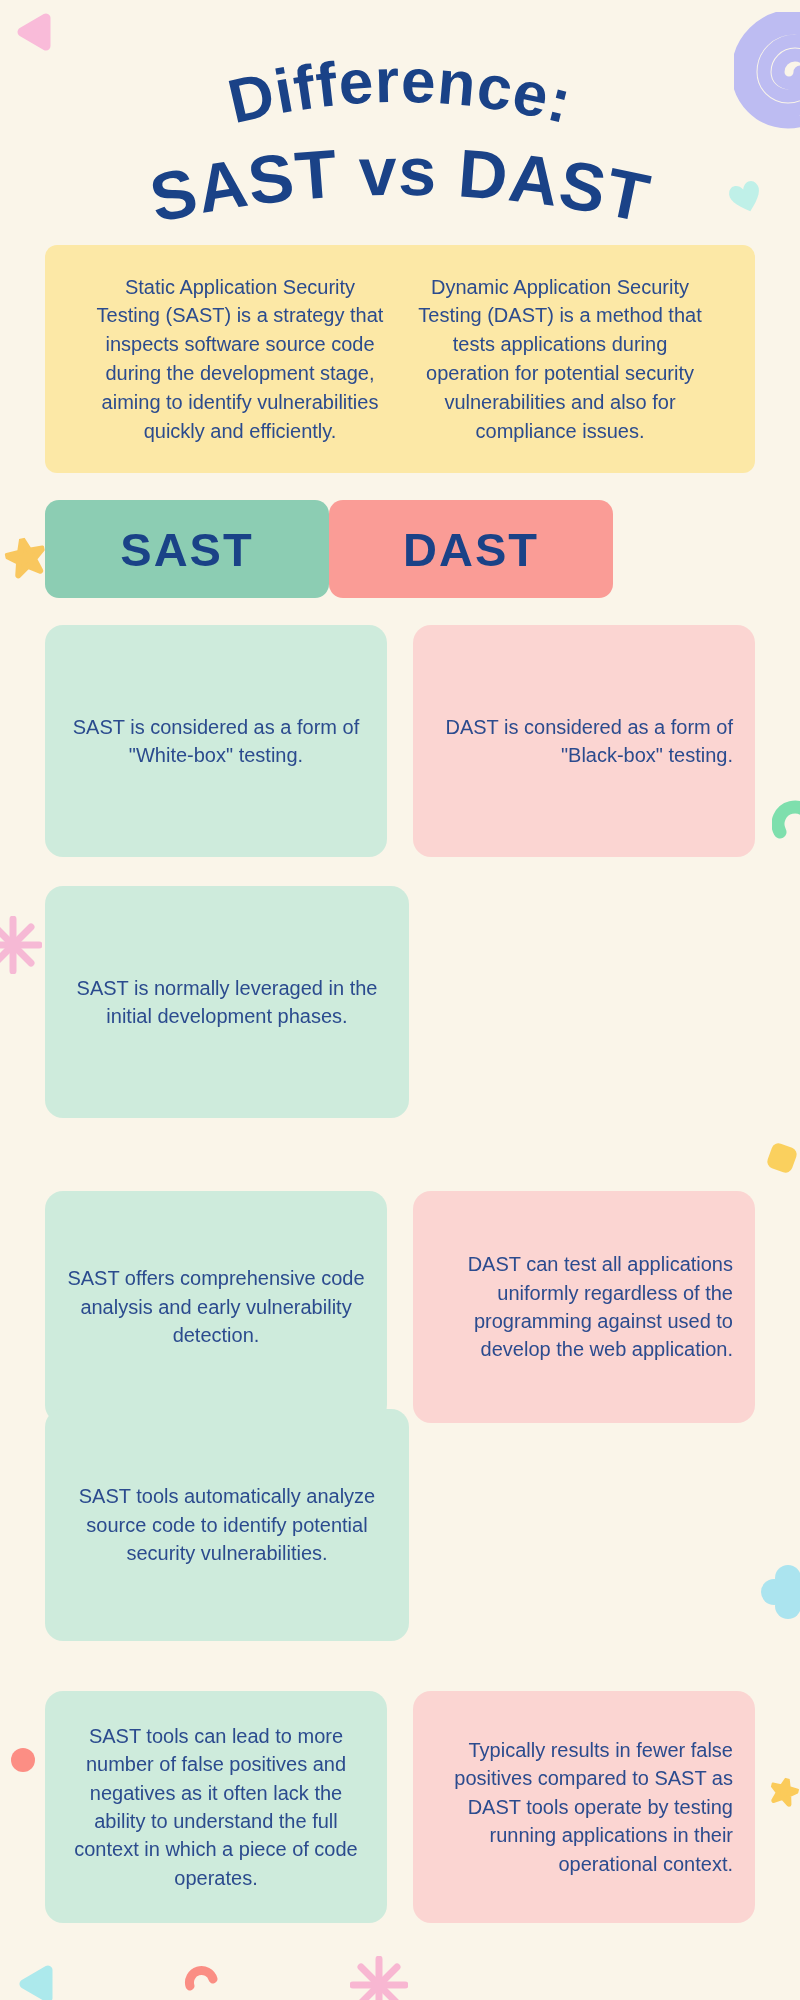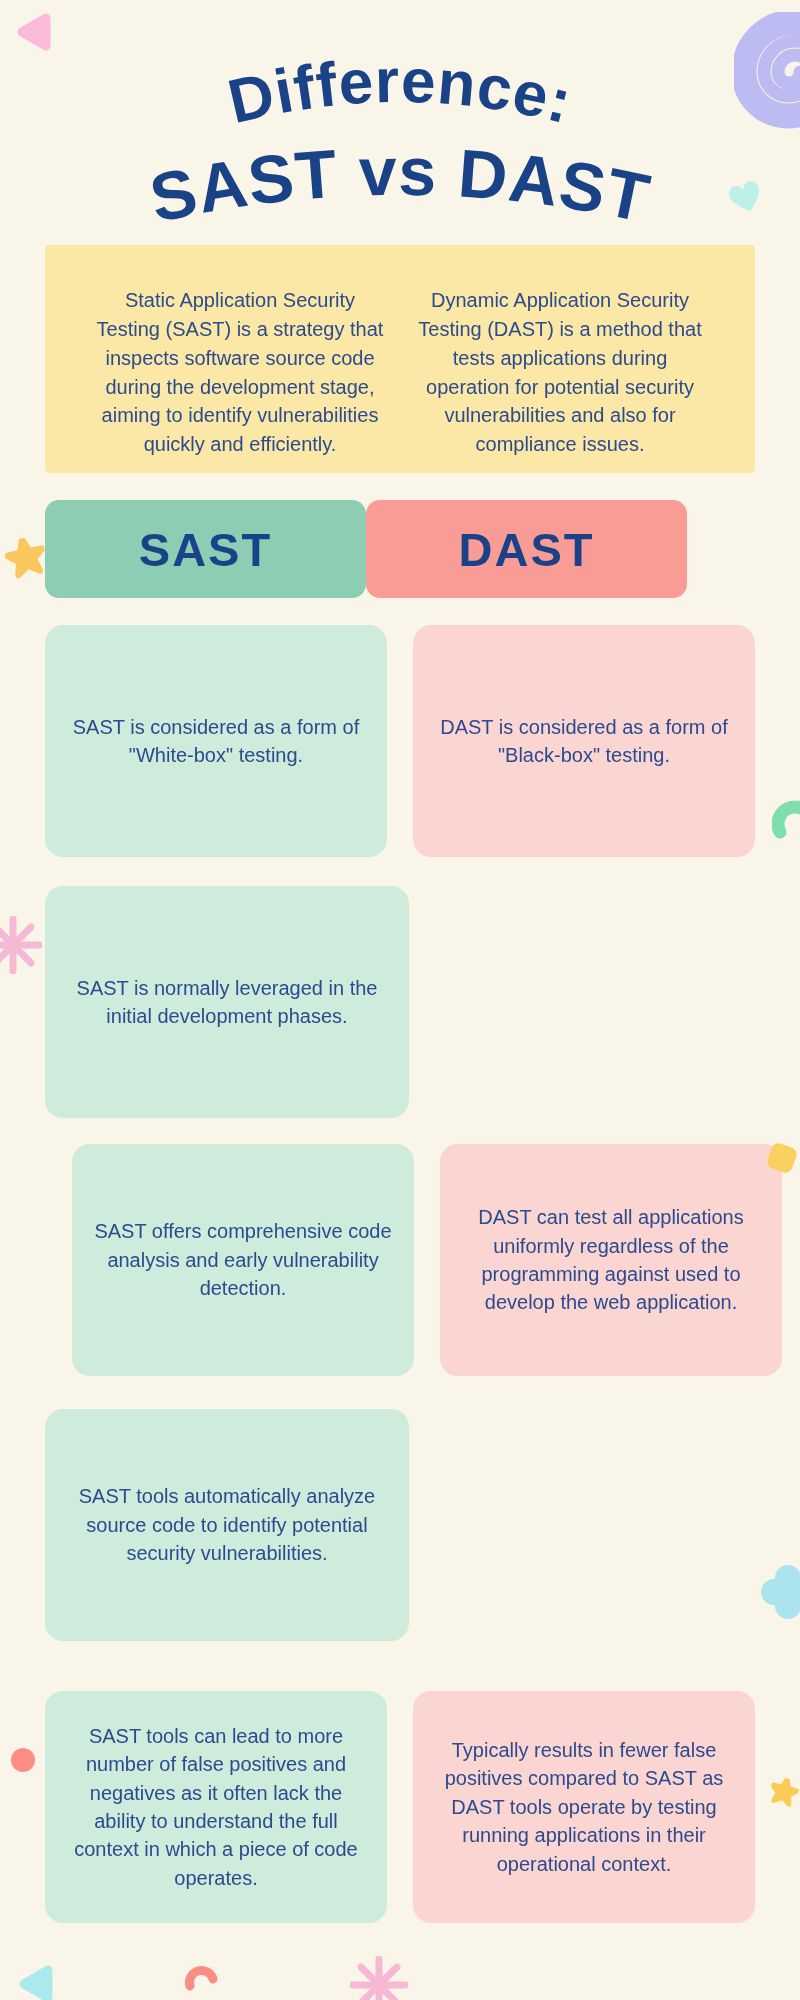--- a/index.html
+++ b/index.html
@@ -12,47 +12,47 @@
   .title-svg{position:absolute; left:0; top:0;}
   .title-svg text{
     fill:#1A4287; font-family:"Liberation Sans", sans-serif;
     font-weight:800; letter-spacing:1px;
   }
   .title-line1{font-size:62px;}
   .title-line2{font-size:68px;}
   
   .intro{
     position:absolute; left:45px; top:245px; width:710px; height:228px;
-    background:#FCE8A6; border-radius:3px; display:flex;
-    align-items:flex-end; box-sizing:border-box; padding:14px 35px;
+    background:#FCE8A6; border-radius:12px; display:flex;
+    align-items:center; box-sizing:border-box; padding:14px 35px;
   }
   .intro-col{
     width:50%; text-align:center; color:#2B4B8E; font-size:20px;
     line-height:1.44; font-weight:500; padding:0 12px; box-sizing:border-box;
   }
   
-  .badge-row{position:absolute; left:45px; top:500px; width:642px; display:flex; }
+  .badge-row{position:absolute; left:45px; top:500px; width:568px; display:flex; }
   .badge{
     width:342px; height:98px; border-radius:14px; display:flex;
     align-items:center; justify-content:center; font-size:47px;
     font-weight:800; color:#1A4287; letter-spacing:2px; box-sizing:border-box;
   }
   .badge-sast{background:#8CCDB3;}
   .badge-dast{background:#FA9C96;}
   
   .row{position:absolute; left:45px; width:710px; height:232px; display:flex; gap:26px;}
   .card{
     width:364px; height:232px; border-radius:18px; display:flex;
     align-items:center; justify-content:center; text-align:center;
     padding:18px 22px; box-sizing:border-box; color:#2B4B8E;
     font-size:20px; line-height:1.42; font-weight:500;
   }
   .card-sast{background:#CEEBDC;}
-  .card-dast{background:#FBD5D2;}
-  .row1{top:625px;} .row2{top:886px;} .row3{top:1144px;margin-left:27px;} .row4{top:1409px;} .row5{top:1691px;border-radius:18px;}
+  .card-dast{background:#FBD5D2;text-align:right;}
+  .row1{top:625px;} .row2{top:886px;} .row3{top:1191px;} .row4{top:1409px;} .row5{top:1691px;border-radius:18px;}
   
   .deco{position:absolute;}
 </style>
 </head>
 <body>
 
 <div id="canvas">
 
   <svg class="title-svg" width="800" height="270" viewBox="0 0 800 270">
     <defs>

